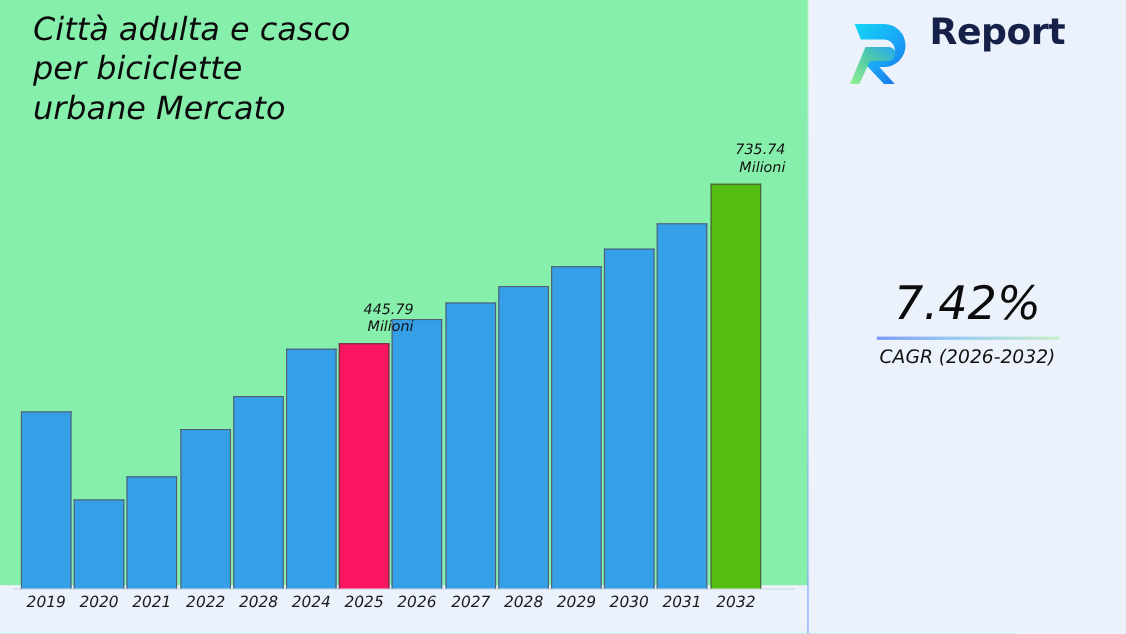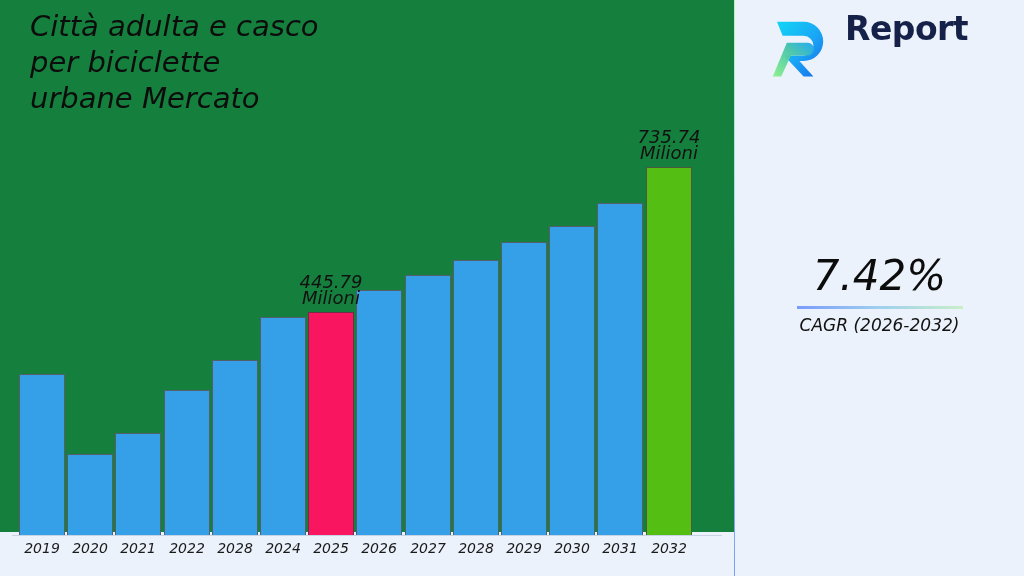--- a/index.html
+++ b/index.html
@@ -18,21 +18,21 @@
     position: absolute;
     inset: 0;
     display: flex;
   }
 
   
   .left-panel {
     position: relative;
     width: 735px;
     height: 532px;
-    background: #15803d;
+    background: #86efac;
     flex: 0 0 735px;
   }
   .chart-title {
     position: absolute;
     left: 30px;
     top: 8px;
     width: 420px;
     font-family: "DejaVu Sans", sans-serif;
     font-style: italic;
     font-size: 29px;
@@ -63,24 +63,24 @@
     box-sizing: border-box;
     border: 1px solid #555f6b;
     border-bottom: none;
   }
   .bar.blue  { background: #35a0e8; }
   .bar.pink  { background: #fa1560; border-color: #6b3047; }
   .bar.green { background: #55be12; border-color: #4a5a40; }
 
   .bar-label {
     position: absolute;
-    text-align: center;
-    font-family: "DejaVu Sans", sans-serif;
-    font-style: italic;
-    font-size: 18px;
+    text-align: right;
+    font-family: "DejaVu Sans", sans-serif;
+    font-style: italic;
+    font-size: 13px;
     line-height: 16px;
     color: #111;
     white-space: pre-line;
     width: 90px;
   }
   .tick-label {
     position: absolute;
     top: 540px;
     text-align: center;
     font-family: "DejaVu Sans", sans-serif;

